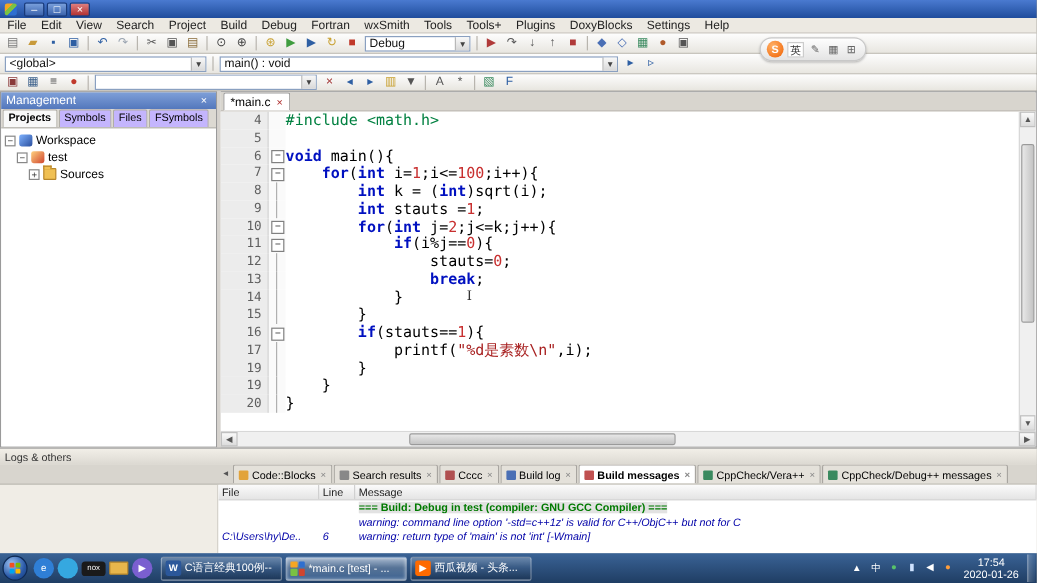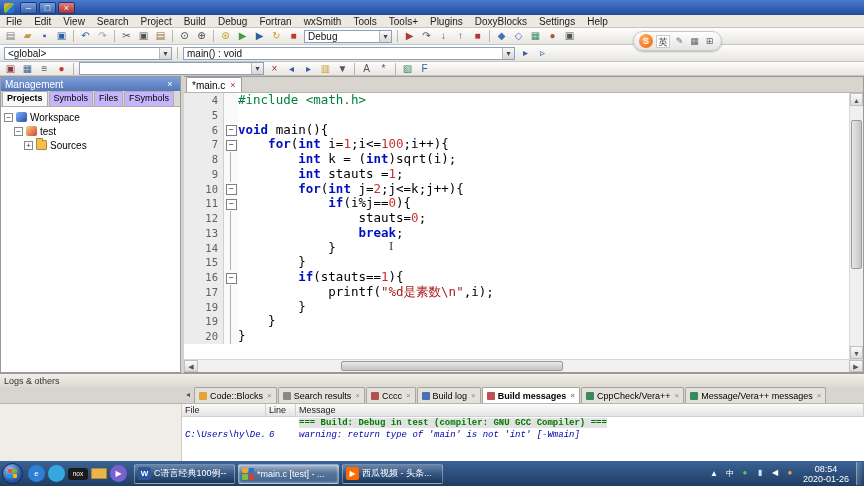--- a/index.html
+++ b/index.html
@@ -80,21 +80,21 @@
 .ltab-scroll{width:12px;font-size:8px;text-align:center;color:#555;line-height:16px;flex:none}
 .ltab{height:16px;display:flex;align-items:center;border:1px solid #a8a5a0;border-bottom:none;background:#e4e1da;padding:0 4px;font-size:9px;margin-right:1px;border-radius:2px 2px 0 0;white-space:nowrap;flex:none}
 .ltab.active{background:#fff;font-weight:bold}
 .ticn{width:8px;height:8px;margin-right:3px;border-radius:1px;flex:none}
 .ltx{margin-left:4px;color:#888;font-size:8px}
 .logs-content{flex:1;display:flex;background:#f0ede6;min-height:0}
 .logs-spacer{width:182px;border-right:1px solid #d0cdc6;flex:none}
 .logs-table{flex:1;background:#fff;display:flex;flex-direction:column;overflow:hidden}
 .lt-head{height:13px;display:flex;background:linear-gradient(#fbfbfb,#e4e4e4);border-bottom:1px solid #d0d0d0;color:#222;font-size:9px;flex:none}
 .lt-hc{padding:0 3px;border-right:1px solid #d0d0d0;display:flex;align-items:center}
-.lt-row{height:12px;display:flex;font-family:Liberation Mono, monospace;font-size:9px;align-items:center}
+.lt-row{height:12px;display:flex;font-family:Liberation Sans, sans-serif;font-size:9px;align-items:center}
 .lt-c{padding:0 3px;overflow:hidden;white-space:nowrap}
 .c-file{width:84px;flex:none}
 .c-line{width:30px;flex:none}
 .c-msg{flex:1}
 .msg-build{color:#007a00;font-weight:bold;background:#e2e2e2}
 .msg-warn{color:#0000a8;font-style:italic}
 
 .statusbar{height:14px;background:#ece9e2;display:flex;font-size:9.5px;color:#222;border-top:1px solid #c8c5be;flex:none;overflow:hidden}
 .sseg{border-right:1px solid #b8b5ae;padding:0 4px;display:flex;align-items:center;white-space:nowrap;overflow:hidden;flex:none}
 
@@ -345,37 +345,42 @@
           <span>Build messages</span>
           <span class="ltx">×</span>
         </span>
         <span class="ltab">
           <span class="ticn" style="background:#3a8a5f"></span>
           <span>CppCheck/Vera++</span>
           <span class="ltx">×</span>
         </span>
         <span class="ltab">
           <span class="ticn" style="background:#3a8a5f"></span>
-          <span>Message/Vera++ messages</span>
+          <span>CppCheck/Debug++ messages</span>
           <span class="ltx">×</span>
         </span>
       </div>
     <div class="logs-content">
       <div class="logs-spacer"></div>
       <div class="logs-table">
         <div class="lt-head" id="ltHead">
             <span class="lt-hc c-file">File</span>
             <span class="lt-hc c-line">Line</span>
             <span class="lt-hc c-msg">Message</span>
           </div>
         <div id="ltRows">
             <div class="lt-row">
               <span class="lt-c c-file msg-warn"></span>
               <span class="lt-c c-line msg-warn"></span>
               <span class="lt-c c-msg"><span class="msg-build">=== Build: Debug in test (compiler: GNU GCC Compiler) ===</span></span>
+            </div>
+            <div class="lt-row">
+              <span class="lt-c c-file msg-warn"></span>
+              <span class="lt-c c-line msg-warn"></span>
+              <span class="lt-c c-msg"><span class="msg-warn">warning: command line option '-std=c++1z' is valid for C++/ObjC++ but not for C</span></span>
             </div>
             <div class="lt-row">
               <span class="lt-c c-file msg-warn">C:\Users\hy\De..</span>
               <span class="lt-c c-line msg-warn">6</span>
               <span class="lt-c c-msg"><span class="msg-warn">warning: return type of 'main' is not 'int' [-Wmain]</span></span>
             </div>
           </div>
       </div>
     </div>
   </div>
@@ -419,20 +424,20 @@
     <div class="tray">
       <span class="trayicon">▲</span>
       <span id="trayIcons" style="display:flex;gap:3px">
           <span class="trayicon" style="color:#ffffff">中</span>
           <span class="trayicon" style="color:#57c26a">●</span>
           <span class="trayicon" style="color:#cfe3ff">▮</span>
           <span class="trayicon" style="color:#ffffff">◀</span>
           <span class="trayicon" style="color:#ff9d3a">●</span>
         </span>
       <div class="clock">
-        <div>08:54</div>
+        <div>17:54</div>
         <div>2020-01-26</div>
       </div>
       <span class="showdesk"></span>
     </div>
   </div>
 
 </div>
 
 </body></html>

